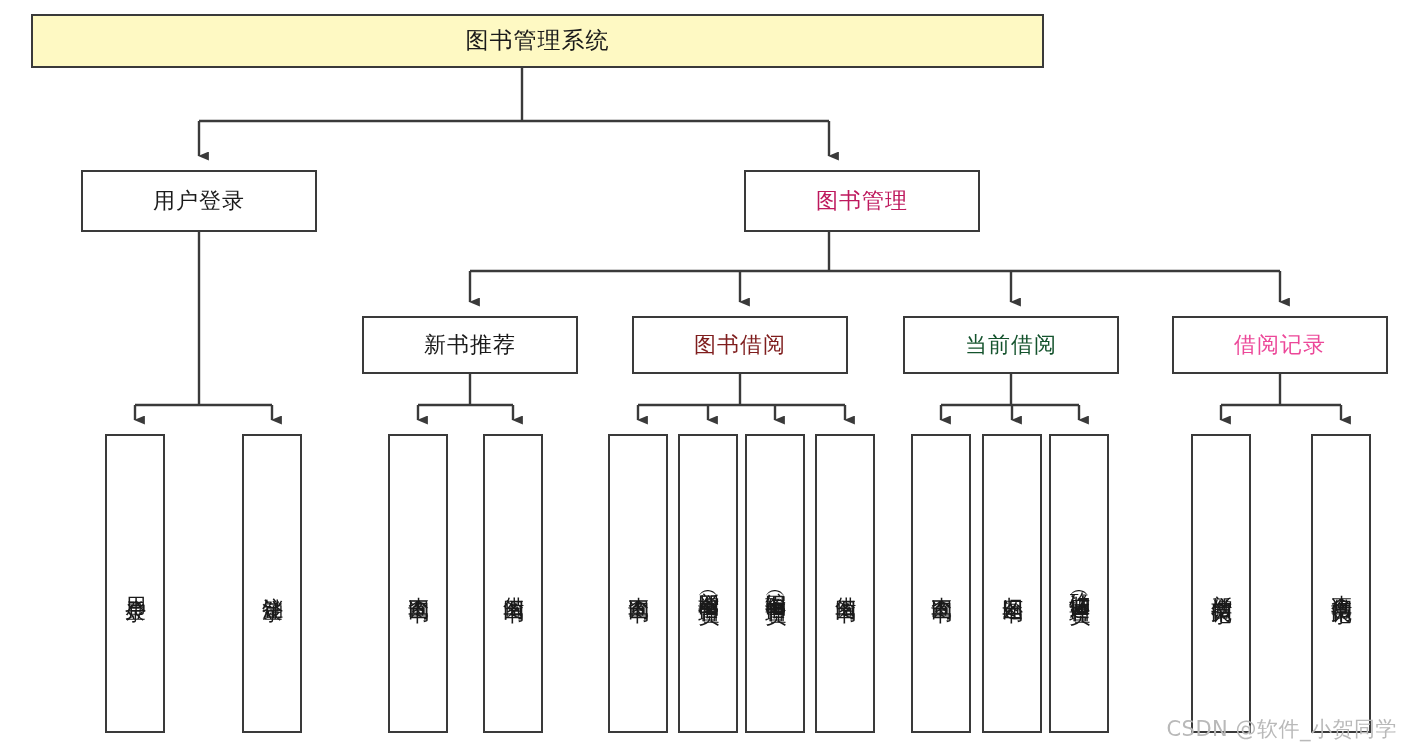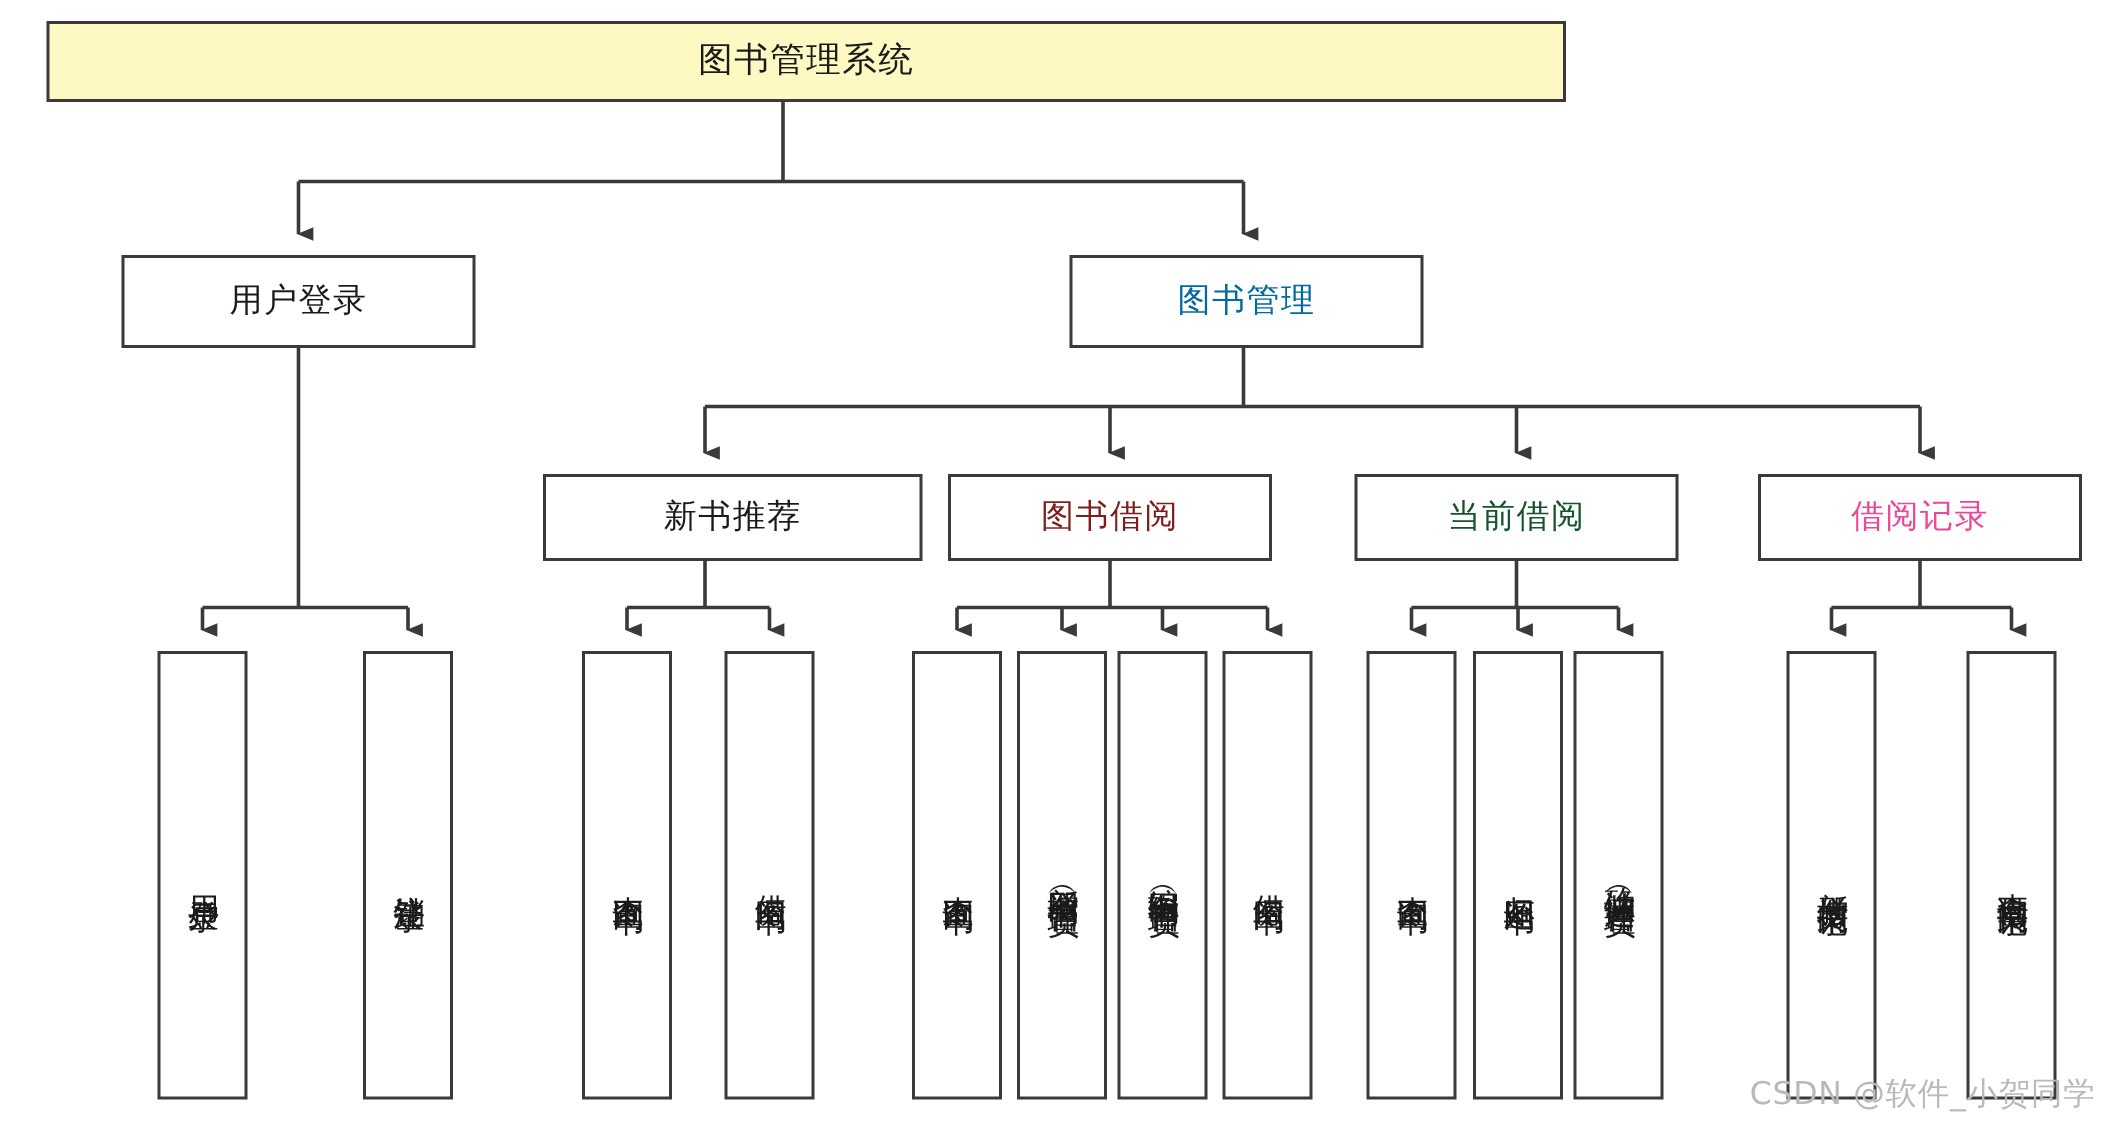--- a/index.html
+++ b/index.html
@@ -147,25 +147,25 @@
     </g>
   </svg>
 
   <div class="node h root" style="left: 20px; top: 14px; width: 1013px; height: 54px; border-color: rgb(58, 58, 58); background: #fef9c3; color: rgb(26, 26, 26); margin-left: 11px;">
     <span>图书管理系统</span>
   </div>
 
   <div class="node h" style="left: 81px; top: 170px; width: 236px; height: 62px; border-color: rgb(58, 58, 58); background: rgb(255, 255, 255); color: rgb(26, 26, 26);">
     <span>用户登录</span>
   </div>
-  <div class="node h" style="left: 713px; top: 170px; width: 236px; height: 62px; border-color: rgb(58, 58, 58); background: rgb(255, 255, 255); color: #0369a1;">
+  <div class="node h" style="left: 744px; top: 170px; width: 236px; height: 62px; border-color: rgb(58, 58, 58); background: rgb(255, 255, 255); color: #be185d;">
     <span>图书管理</span>
   </div>
 
-  <div class="node h" style="left: 362px; top: 316px; width: 253px; height: 58px; border-color: rgb(58, 58, 58); background: rgb(255, 255, 255); color: rgb(26, 26, 26);">
+  <div class="node h" style="left: 362px; top: 316px; width: 216px; height: 58px; border-color: rgb(58, 58, 58); background: rgb(255, 255, 255); color: rgb(26, 26, 26);">
     <span>新书推荐</span>
   </div>
   <div class="node h" style="left: 632px; top: 316px; width: 216px; height: 58px; border-color: rgb(58, 58, 58); background: rgb(255, 255, 255); color: #7f1d1d;">
     <span>图书借阅</span>
   </div>
   <div class="node h" style="left: 903px; top: 316px; width: 216px; height: 58px; border-color: rgb(58, 58, 58); background: rgb(255, 255, 255); color: #14532d;">
     <span>当前借阅</span>
   </div>
   <div class="node h" style="left: 1172px; top: 316px; width: 216px; height: 58px; border-color: rgb(58, 58, 58); background: rgb(255, 255, 255); color: #ec4899;">
     <span>借阅记录</span>

